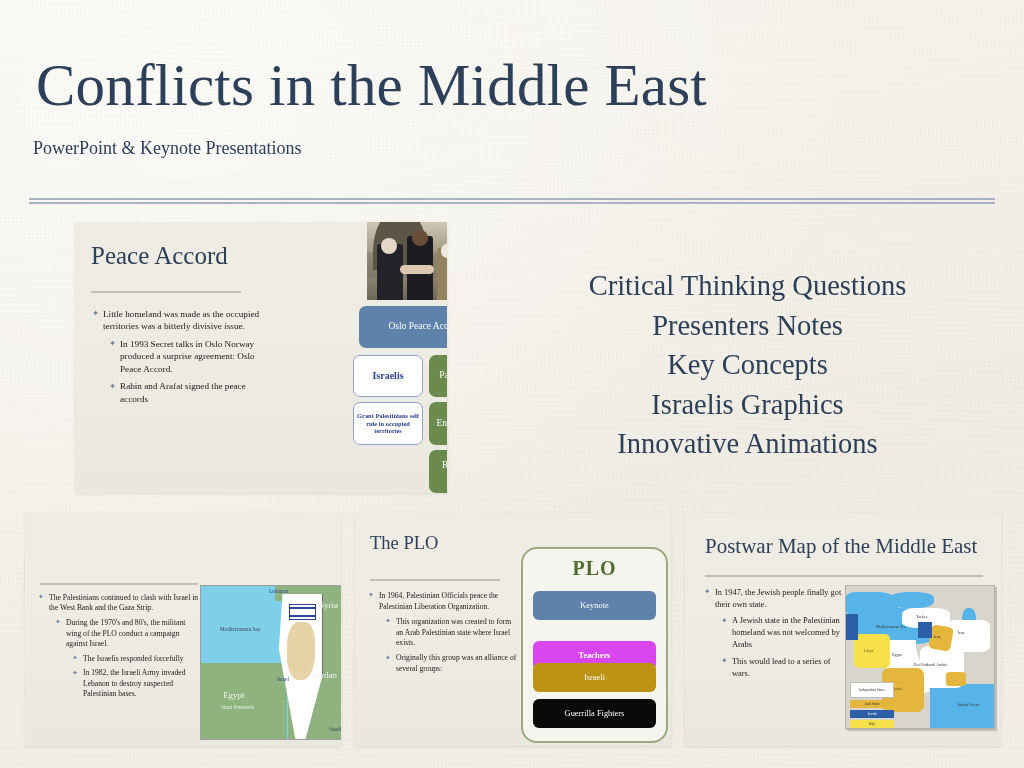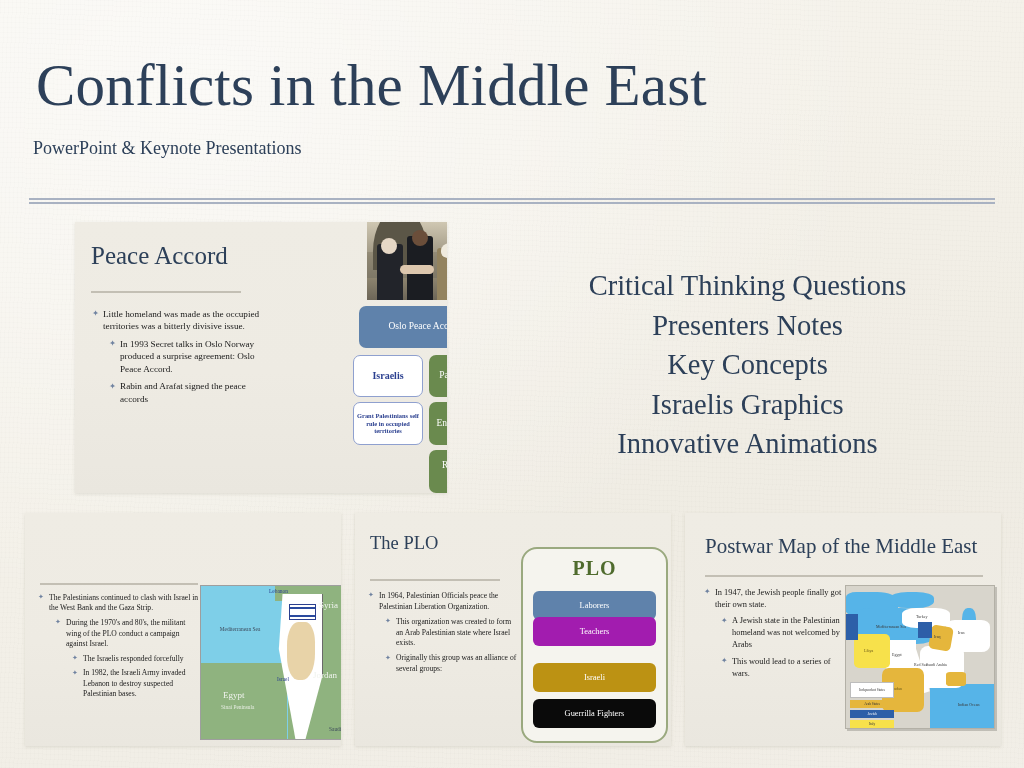--- a/index.html
+++ b/index.html
@@ -222,21 +222,21 @@
     position: absolute; left: 0; right: 0; top: 8px;
     text-align: center; font-size: 20px; font-weight: bold; color: #4f6b2d;
     letter-spacing: 1px;
   }
   .plo-box {
     position: absolute; left: 10px; width: 123px; height: 29px;
     border-radius: 6px; color: #ffffff; font-size: 8.4px;
     display: flex; align-items: center; justify-content: center;
   }
   .plo-1 { top: 42px;  background: #5f82ab; }
-  .plo-2 { top: 68px;  background: #a21caf; }
+  .plo-2 { top: 92px;  background: #d946ef; font-weight: bold; }
   .plo-3 { top: 114px; background: #bc9213; }
   .plo-4 { top: 150px; background: #0a0a0a; font-family: Liberation Serif, serif; }
 
   
   #slide-postwar { left: 685px; top: 513px; width: 316px; height: 233px; }
   #slide-postwar .slide-title { left: 20px; top: 22px; font-size: 21px; }
   #slide-postwar .slide-rule { left: 20px; top: 62px; width: 278px; }
   #slide-postwar .bullets { left: 30px; top: 74px; width: 130px; font-size: 8.4px; line-height: 1.42; }
 
   .map-postwar {
@@ -360,21 +360,21 @@
     <div class="slide-rule"></div>
 
     <div class="bullets">
       <span class="b"><span class="mark">✦</span><span>In 1964, Palestinian Officials peace the Palestinian Liberation Organization.</span></span>
       <span class="b lvl2"><span class="mark">✦</span><span>This organization was created to form an Arab Palestinian state where Israel exists.</span></span>
       <span class="b lvl2"><span class="mark">✦</span><span>Originally this group was an alliance of several groups:</span></span>
     </div>
 
     <div class="plo-card">
       <div class="plo-heading">PLO</div>
-      <div class="plo-box plo-1">Laborers</div>
+      <div class="plo-box plo-1">Keynote</div>
       <div class="plo-box plo-2">Teachers</div>
       <div class="plo-box plo-3">Israeli</div>
       <div class="plo-box plo-4">Guerrilla Fighters</div>
     </div>
   </div>
 
   <div class="slide" id="slide-postwar">
     <div class="slide-title">Postwar Map of the Middle East</div>
     <div class="slide-rule"></div>
 

